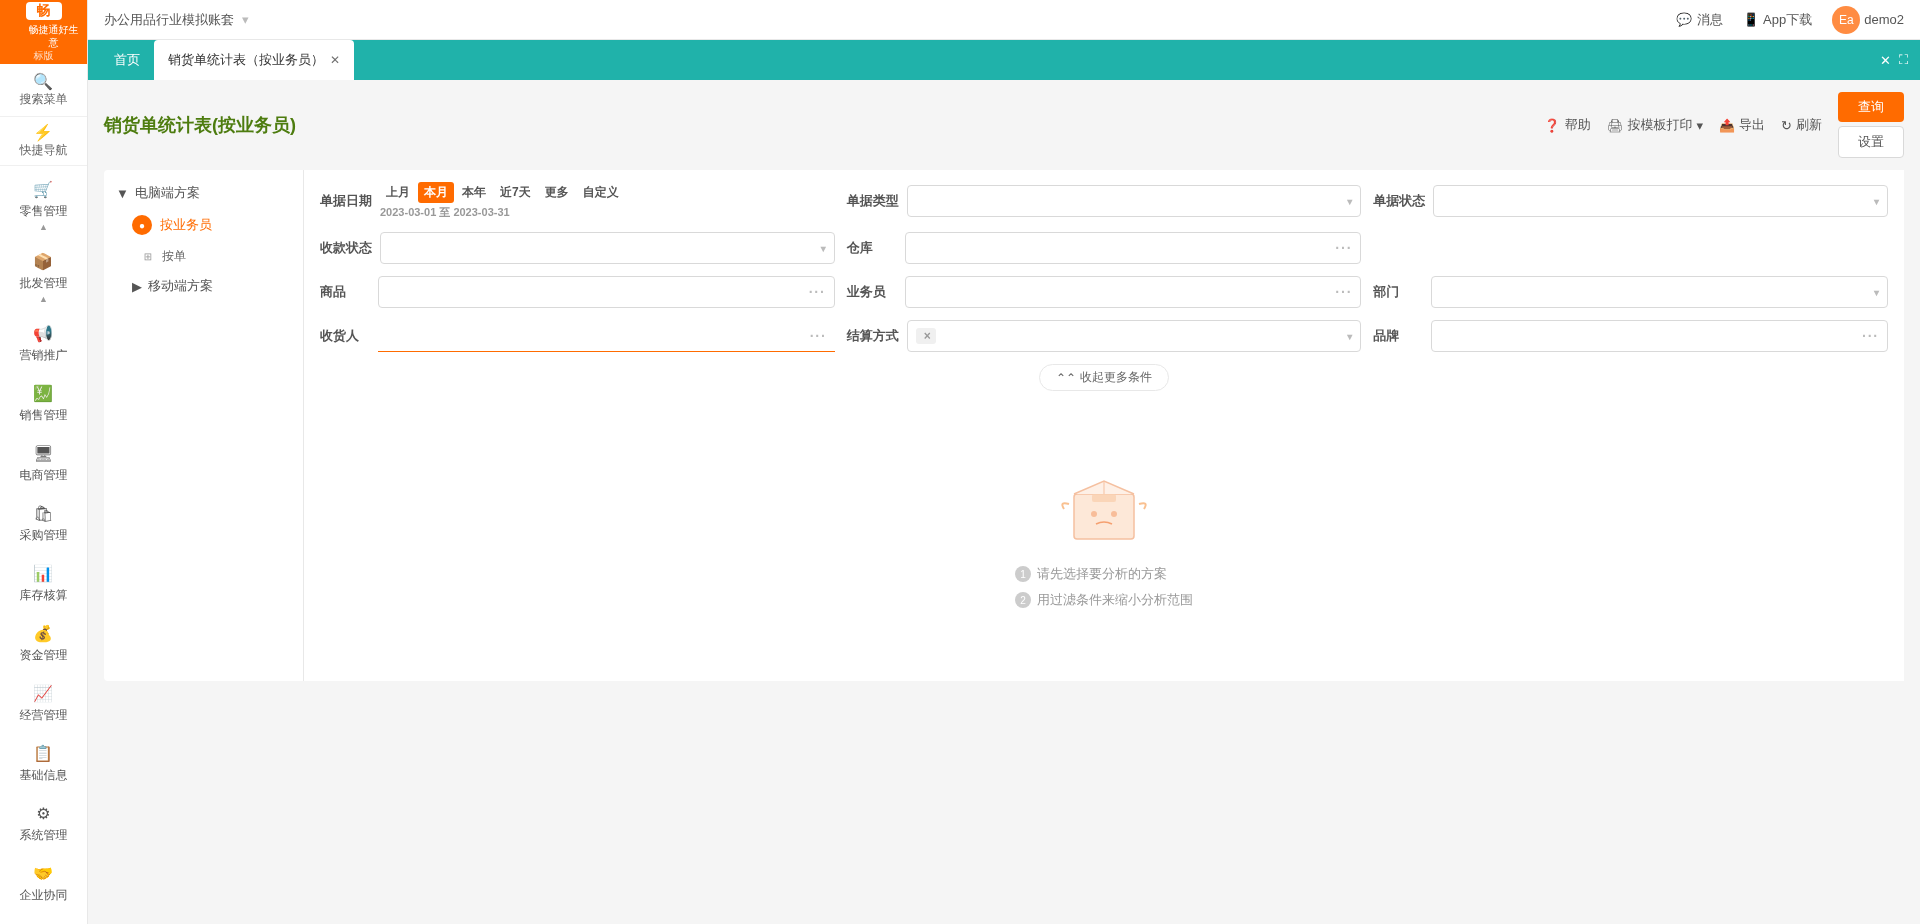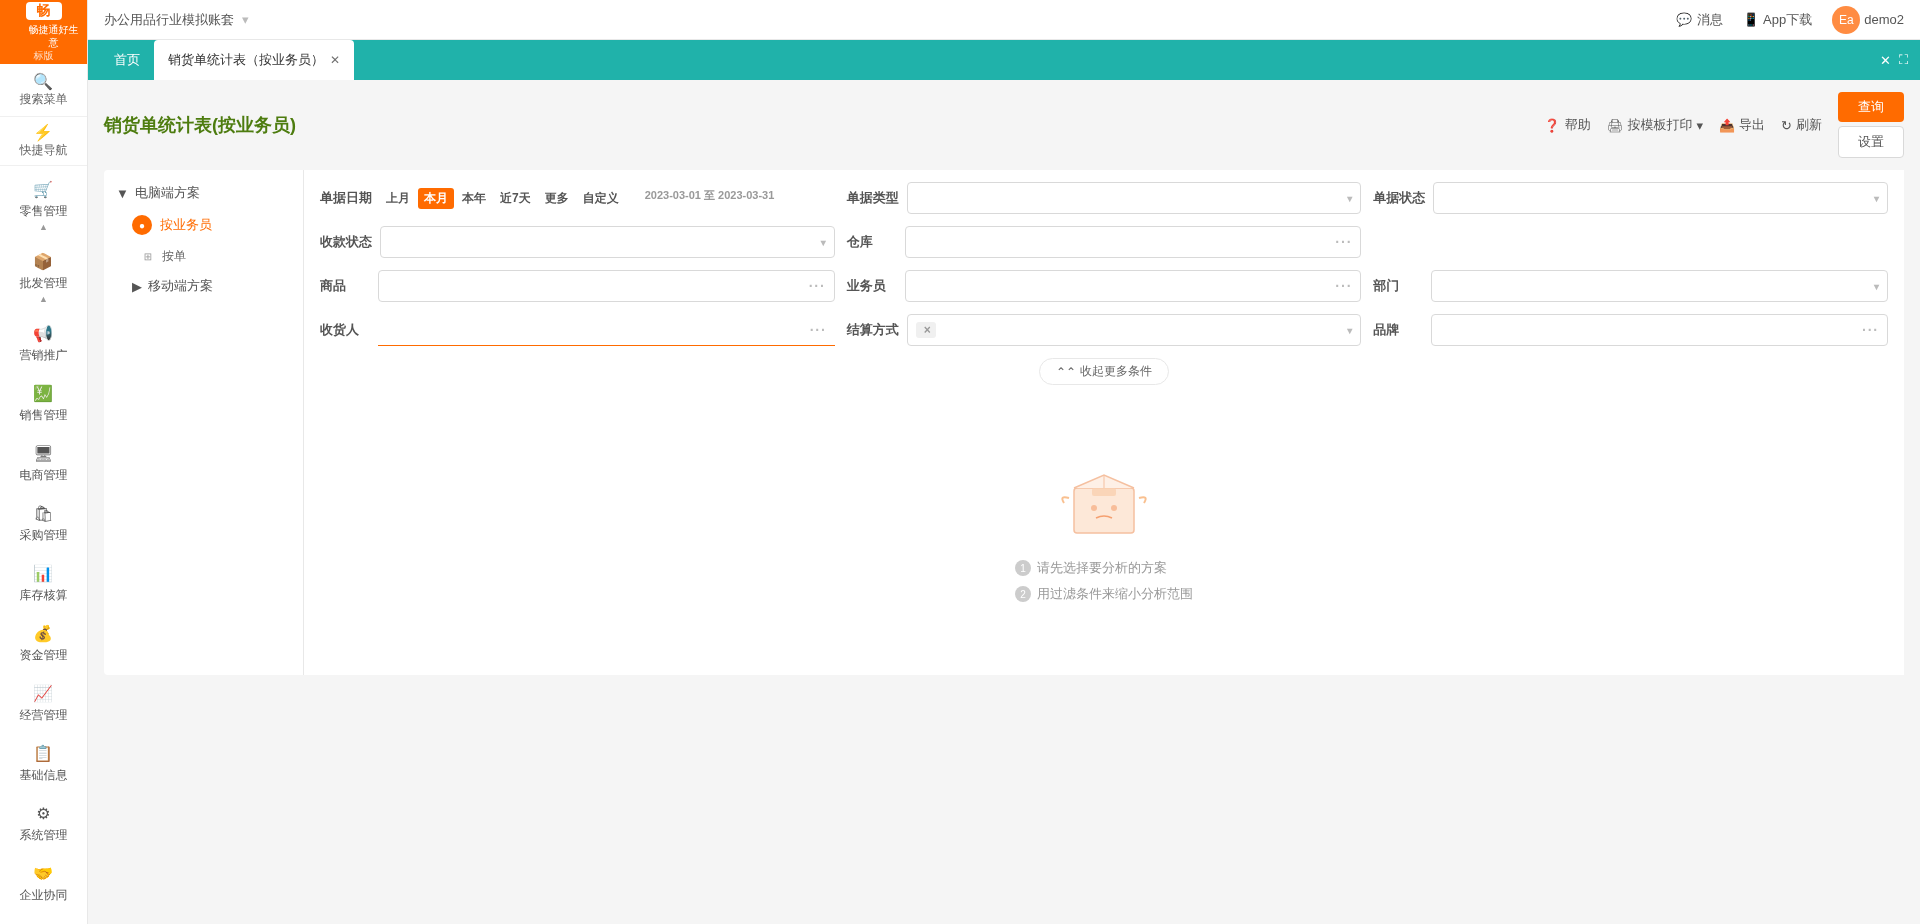--- a/index.html
+++ b/index.html
@@ -634,21 +634,21 @@
           </div>
         </div>
       </div>
 
       <div class="right-panel filter-section">
 
         <div class="filter-row">
 
           <div class="filter-item">
             <span class="filter-label">单据日期</span>
-            <div style="flex:1;display:flex;flex-direction:row;gap:20px;">
+            <div style="flex:1;display:flex;flex-direction:column;gap:2px;">
               <div style="display:flex;align-items:center;gap:2px;flex-wrap:nowrap;">
                 <span class="date-btn">上月</span>
                 <span class="date-btn active">本月</span>
                 <span class="date-btn">本年</span>
                 <span class="date-btn">近7天</span>
                 <span class="date-btn">更多</span>
                 <span class="date-btn">自定义</span>
               </div>
               <div class="date-range-text">2023-03-01 至 2023-03-31</div>
             </div>

